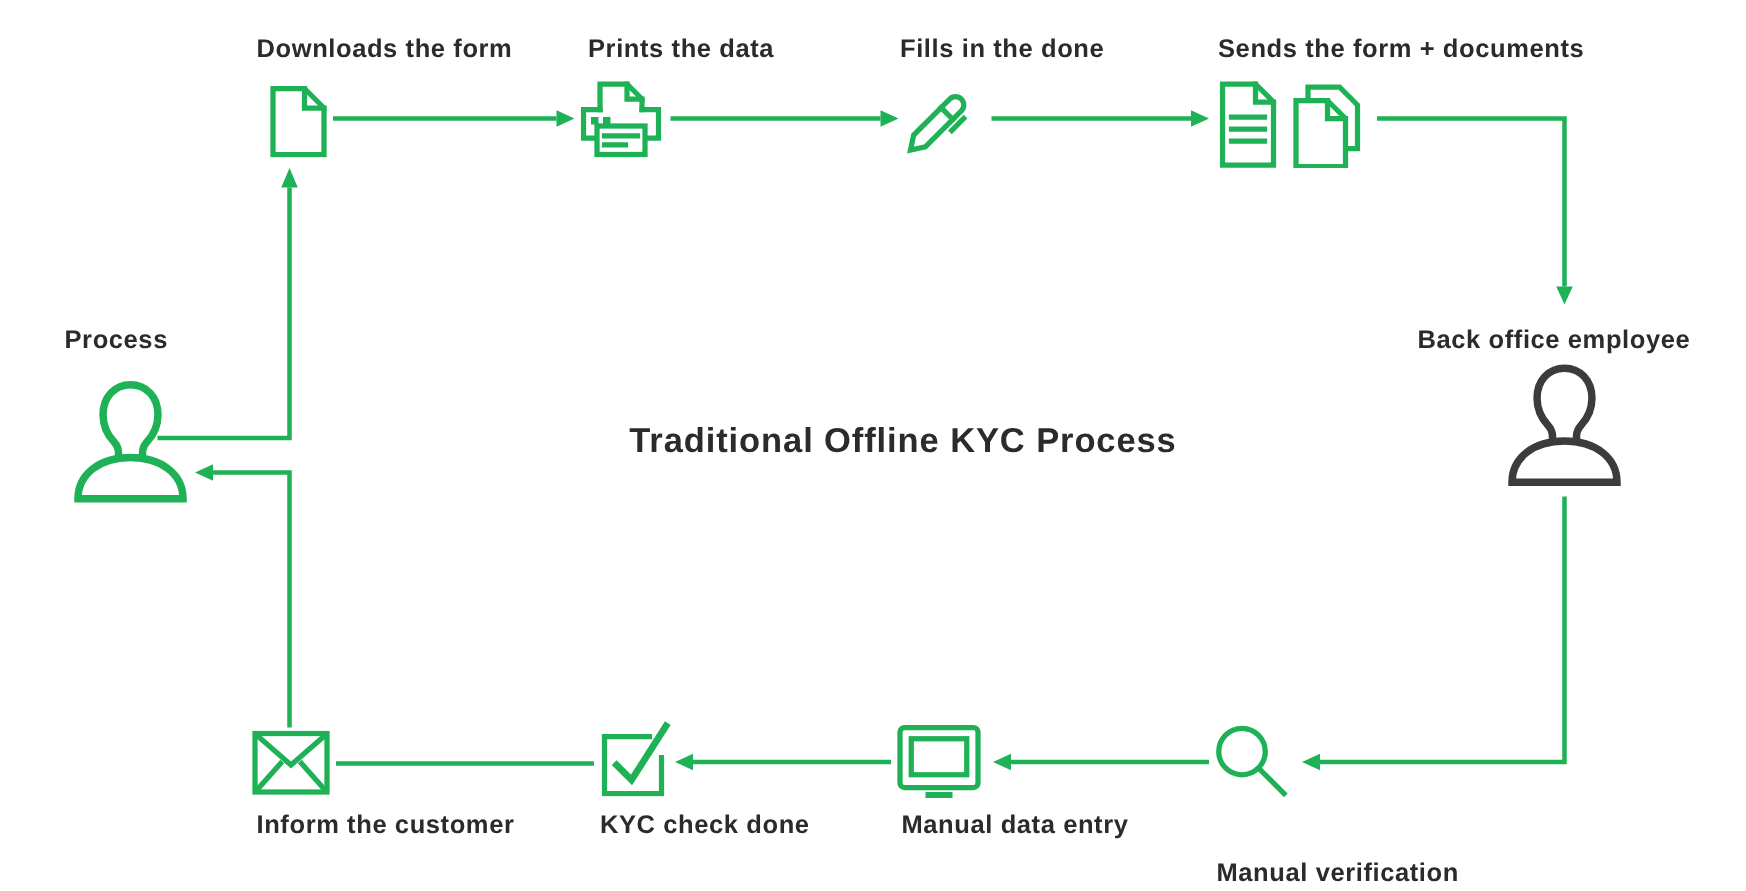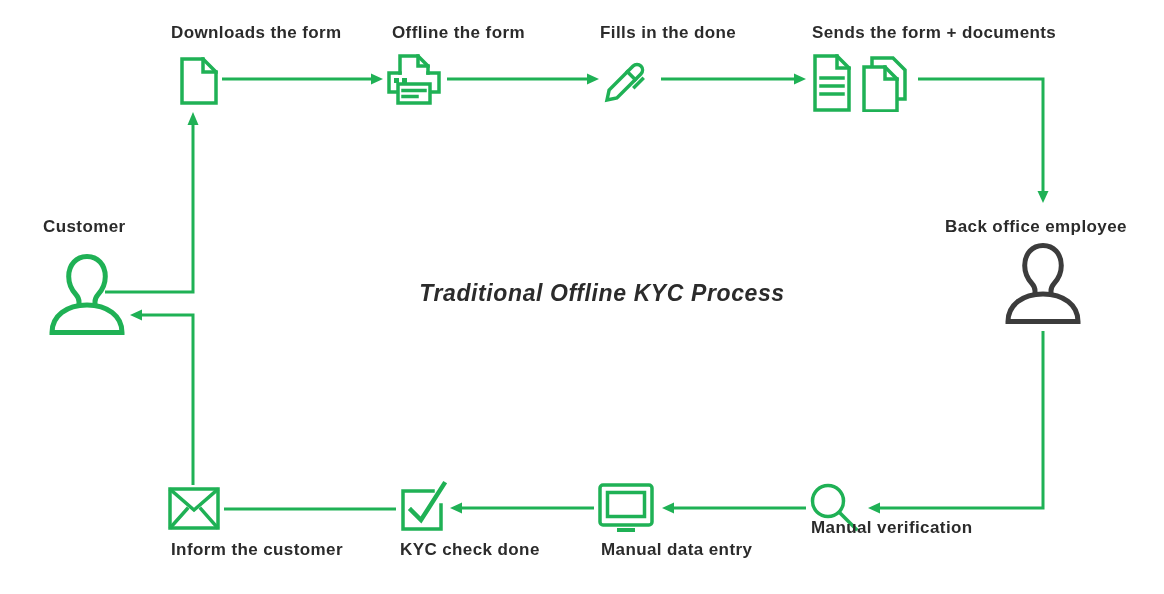--- a/index.html
+++ b/index.html
@@ -15,21 +15,21 @@
   }
   .connectors{position:absolute;left:0;top:0;}
   .connectors path{fill:none;stroke:var(--green);stroke-width:3;}
   .connectors polygon{fill:var(--green);stroke:none;}
   .node-label{
     position:absolute;white-space:nowrap;
     font-size:17px;font-weight:700;letter-spacing:.4px;color:var(--dark);
   }
   .diagram-title{
     position:absolute;left:302px;top:280px;width:600px;text-align:center;
-    font-size:23px;font-weight:700;letter-spacing:.6px;color:var(--dark);font-style:italic;
+    font-size:23px;font-weight:700;letter-spacing:.6px;color:var(--dark);
   }
   .icon{position:absolute;}
   .icon .g{stroke:var(--green);fill:none;stroke-width:3.5;stroke-linecap:square;}
   .icon .g-fill{fill:var(--green);stroke:none;}
   .icon .g-mask{stroke:var(--green);fill:var(--bg);stroke-width:3.5;}
   .icon .p{stroke:var(--green);fill:none;stroke-width:5;stroke-linecap:round;}
   .icon.employee .p{stroke:var(--emp);}
 </style>
 </head>
 <body>
@@ -134,25 +134,25 @@
     <path class="g" style="stroke-width:4.5" d="M12,31 L22,41 L45,5"></path>
   </svg>
 
   <svg class="icon" style="left:168px;top:487px" width="52" height="43" viewBox="0 0 52 43">
     <rect class="g" x="2" y="2" width="48" height="39"></rect>
     <path class="g" d="M3,3 L26,23 L49,3"></path>
     <path class="g" d="M3,40 L19,22 M49,40 L33,22"></path>
   </svg>
 
   <div class="node-label" style="left:171px;top:23px">Downloads the form</div>
-  <div class="node-label" style="left:392px;top:23px">Offline the form</div>
+  <div class="node-label" style="left:392px;top:23px">Prints the data</div>
   <div class="node-label" style="left:600px;top:23px">Fills in the done</div>
   <div class="node-label" style="left:812px;top:23px">Sends the form + documents</div>
   <div class="node-label" style="left:945px;top:217px">Back office employee</div>
-  <div class="node-label" style="left:43px;top:217px">Customer</div>
-  <div class="node-label" style="left:811px;top:518px">Manual verification</div>
+  <div class="node-label" style="left:43px;top:217px">Process</div>
+  <div class="node-label" style="left:811px;top:572px">Manual verification</div>
   <div class="node-label" style="left:601px;top:540px">Manual data entry</div>
   <div class="node-label" style="left:171px;top:540px">Inform the customer</div>
   <div class="node-label" style="left:400px;top:540px">KYC check done</div>
 
   <div class="diagram-title">Traditional Offline KYC Process</div>
 
 </div>
 
 </body></html>

